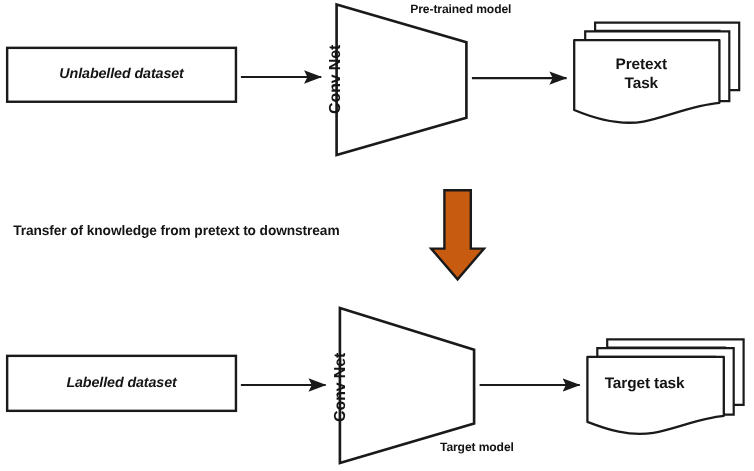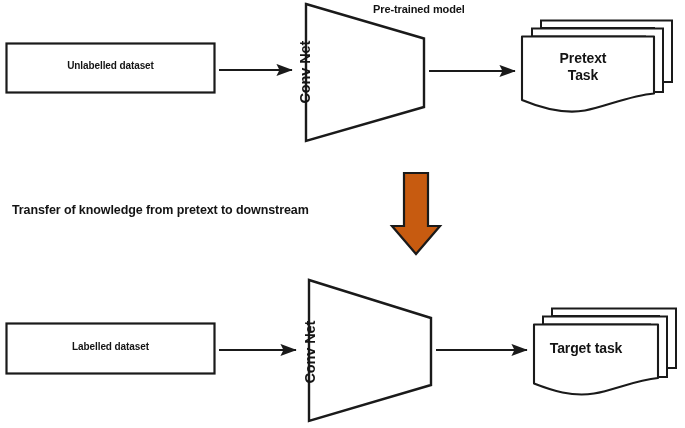--- a/index.html
+++ b/index.html
@@ -30,21 +30,22 @@
     font-weight: bold;
     color: #141414;
     white-space: pre;
     line-height: 1.12;
     letter-spacing: -0.1px;
   }
   .lbl-center {
     text-align: center;
   }
   .box-label {
-    font-size: 10px;
+    font-size: 13px;
+    font-style: italic;
   }
   .model-label {
     font-size: 11px;
   }
   .task-label {
     font-size: 14px;
   }
   .transfer-label {
     font-size: 12.5px;
   }
@@ -111,16 +112,17 @@
 
   <div class="lbl task-label lbl-center" style="left:523px; top:51px; width:120px;">Pretext</div>
   <div class="lbl transfer-label" style="left:12px; top:203px;">Transfer of knowledge from pretext to downstream</div>
 
   <div class="lbl task-label lbl-center" style="left:523px; top:68px; width:120px;">Task</div>
 
   <div class="lbl box-label lbl-center" style="left:6px; top:341px; width:209px;">Labelled dataset</div>
 
   <div class="lbl vert-label" style="left:310px; top:344px; width:90px; text-align:center; margin-left:-45px;">Conv Net</div>
 
+  <div class="lbl model-label" style="left:400px; top:401px;">Target model</div>
 
   <div class="lbl task-label lbl-center" style="left:535px; top:341px; width:102px;">Target task</div>
 
 </div>
 
 </body></html>

